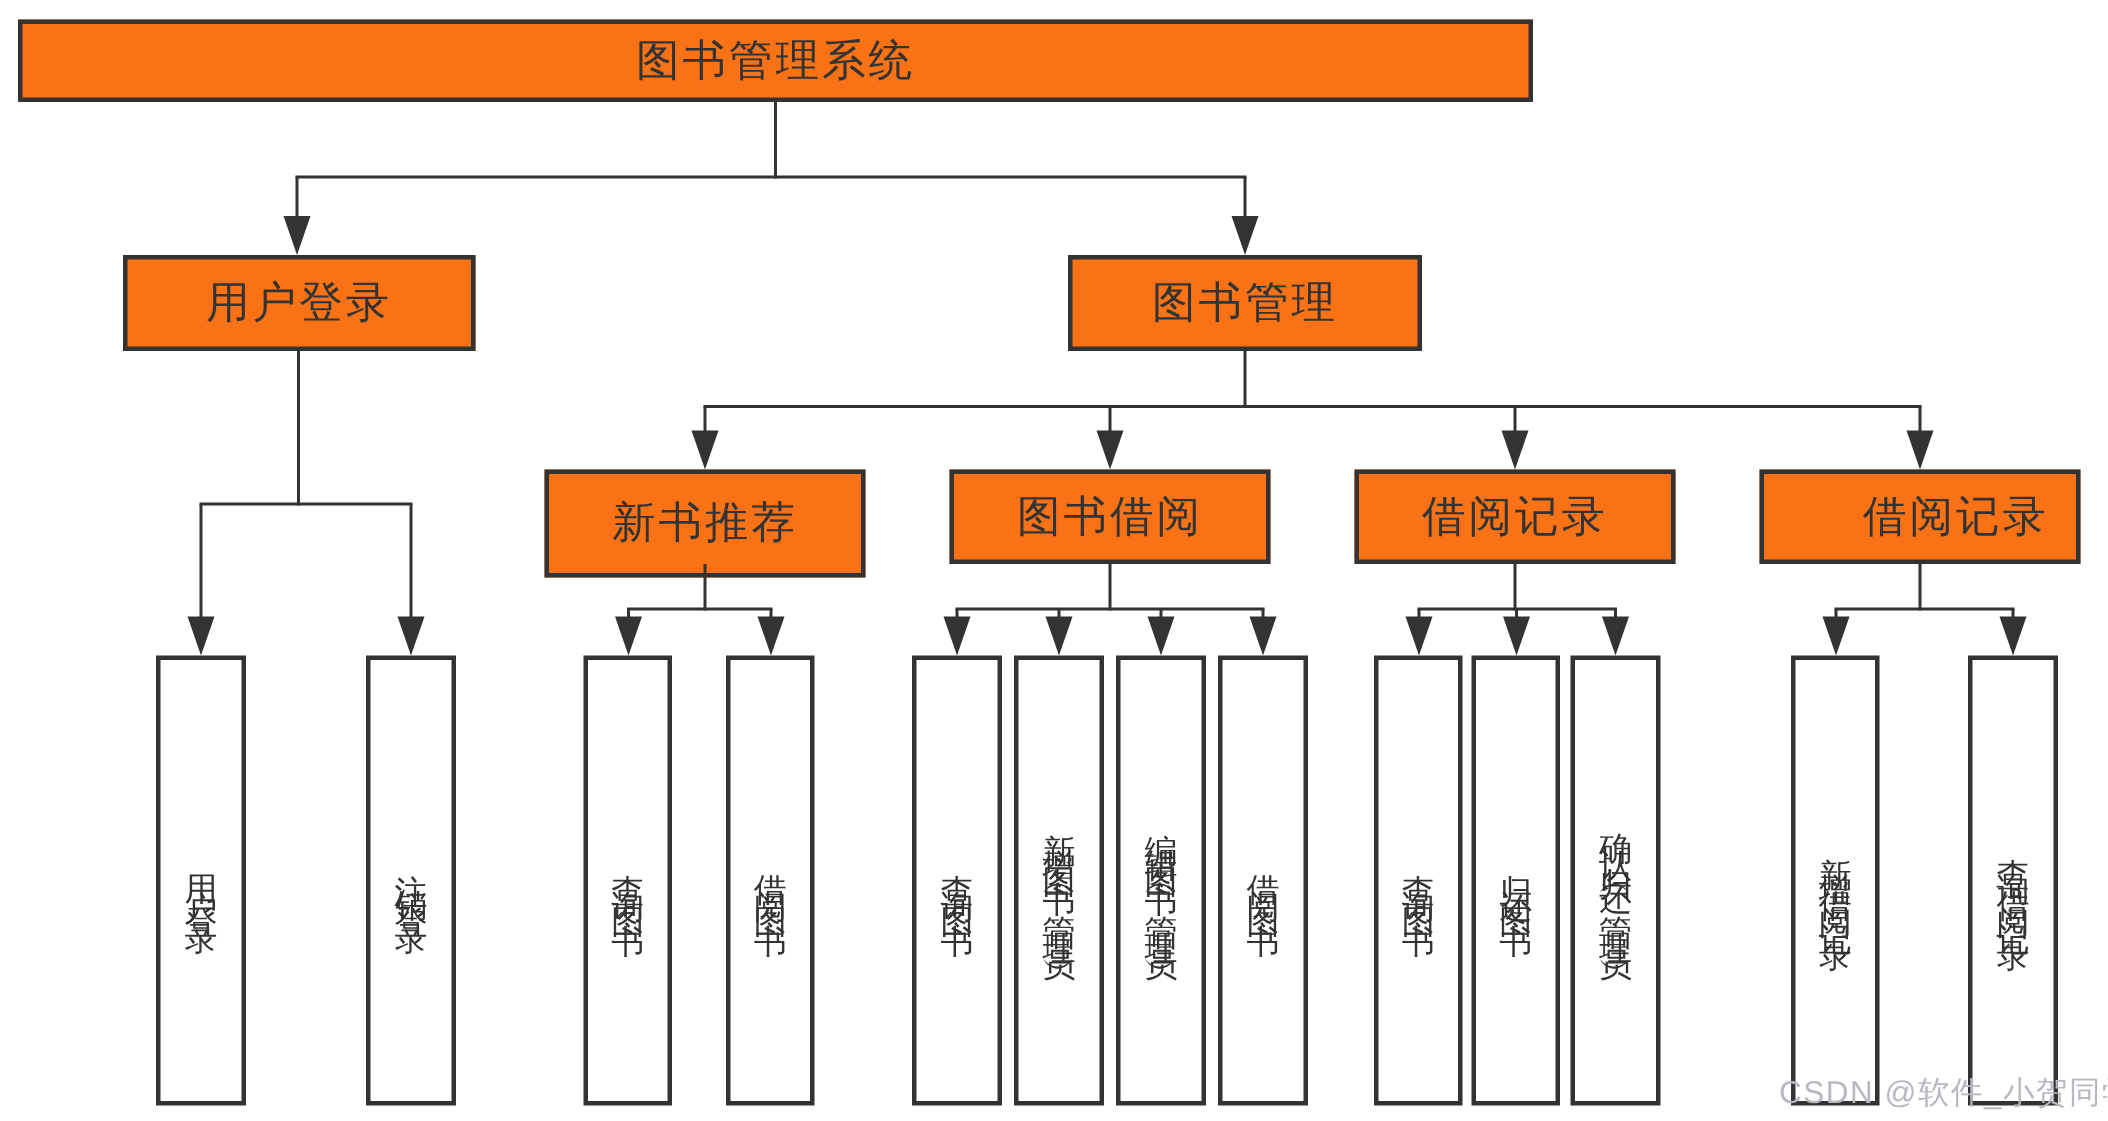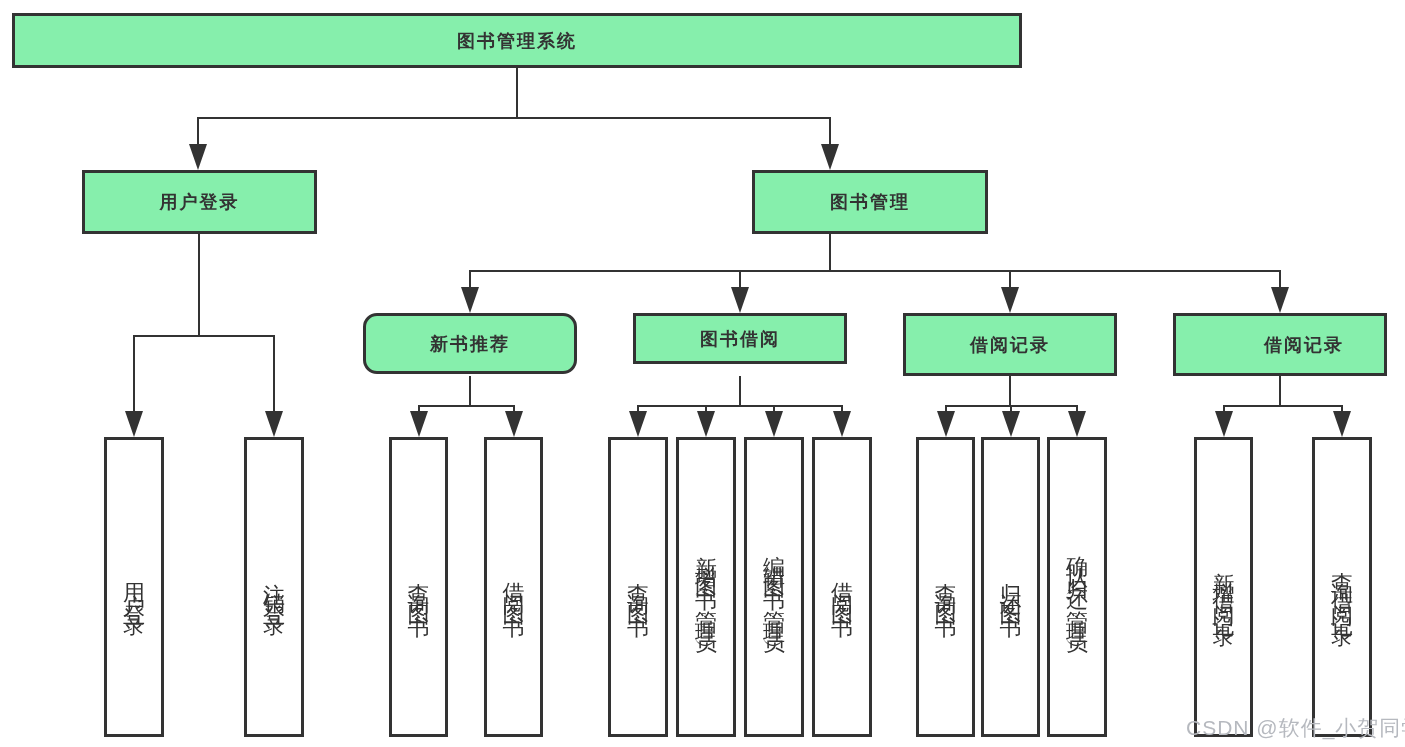--- a/index.html
+++ b/index.html
@@ -14,29 +14,28 @@
     position: relative;
     width: 1405px;
     height: 747px;
     background: var(--bg);
     font-family: "Liberation Sans", "DejaVu Sans", sans-serif;
     overflow: hidden;
   }
   .box {
     position: absolute;
     border: 3px solid var(--line);
-    background: #86efac;
+    background: #f97316;
     display: flex;
     align-items: center;
     justify-content: center;
     color: var(--text);
-    font-size: 18px;
+    font-size: 29px;
     letter-spacing: 2px;
     white-space: nowrap;
-    font-weight: bold;
   }
   .leaf {
     position: absolute;
     border: 3px solid var(--line);
     background: #ffffff;
     display: flex;
     align-items: center;
     justify-content: center;
   }
   .vtext {
@@ -79,21 +78,21 @@
   <div class="vline" style="left:516px; top:68px; height:51px;"></div>
   <div class="hline" style="left:197px; top:117px; width:634px;"></div>
   <div class="vline" style="left:197px; top:118px; height:28px;"></div>
   <div class="arrow" style="left:189px; top:144px;"></div>
   <div class="vline" style="left:829px; top:118px; height:28px;"></div>
   <div class="arrow" style="left:821px; top:144px;"></div>
 
   <div class="box" style="left:82px; top:170px; width:235px; height:64px;">
     <span>用户登录</span>
   </div>
-  <div class="box" style="left:712px; top:170px; width:236px; height:64px;margin-left:40px;">
+  <div class="box" style="left:712px; top:170px; width:236px; height:64px;">
     <span>图书管理</span>
   </div>
 
   <div class="vline" style="left:198px; top:234px; height:103px;"></div>
   <div class="hline" style="left:133px; top:335px; width:142px;"></div>
   <div class="vline" style="left:133px; top:336px; height:77px;"></div>
   <div class="arrow" style="left:125px; top:411px;"></div>
   <div class="vline" style="left:273px; top:336px; height:77px;"></div>
   <div class="arrow" style="left:265px; top:411px;"></div>
 
@@ -101,24 +100,24 @@
   <div class="hline" style="left:469px; top:270px; width:812px;"></div>
   <div class="vline" style="left:469px; top:271px; height:19px;"></div>
   <div class="arrow" style="left:461px; top:287px;"></div>
   <div class="vline" style="left:739px; top:271px; height:19px;"></div>
   <div class="arrow" style="left:731px; top:287px;"></div>
   <div class="vline" style="left:1009px; top:271px; height:19px;"></div>
   <div class="arrow" style="left:1001px; top:287px;"></div>
   <div class="vline" style="left:1279px; top:271px; height:19px;"></div>
   <div class="arrow" style="left:1271px; top:287px;"></div>
 
-  <div class="box" style="left:363px; top:313px; width:214px; height:61px;border-radius:14px;">
+  <div class="box" style="left:363px; top:313px; width:214px; height:72px;">
     <span>新书推荐</span>
   </div>
-  <div class="box" style="left:633px; top:313px; width:214px; height:51px;justify-content:center;">
+  <div class="box" style="left:633px; top:313px; width:214px; height:63px;justify-content:center;">
     <span>图书借阅</span>
   </div>
   <div class="box" style="left:903px; top:313px; width:214px; height:63px;">
     <span>借阅记录</span>
   </div>
   <div class="box" style="left:1173px; top:313px; width:214px; height:63px;padding-left:48px;">
     <span>借阅记录</span>
   </div>
 
   <div class="vline" style="left:469px; top:376px; height:31px;"></div>

